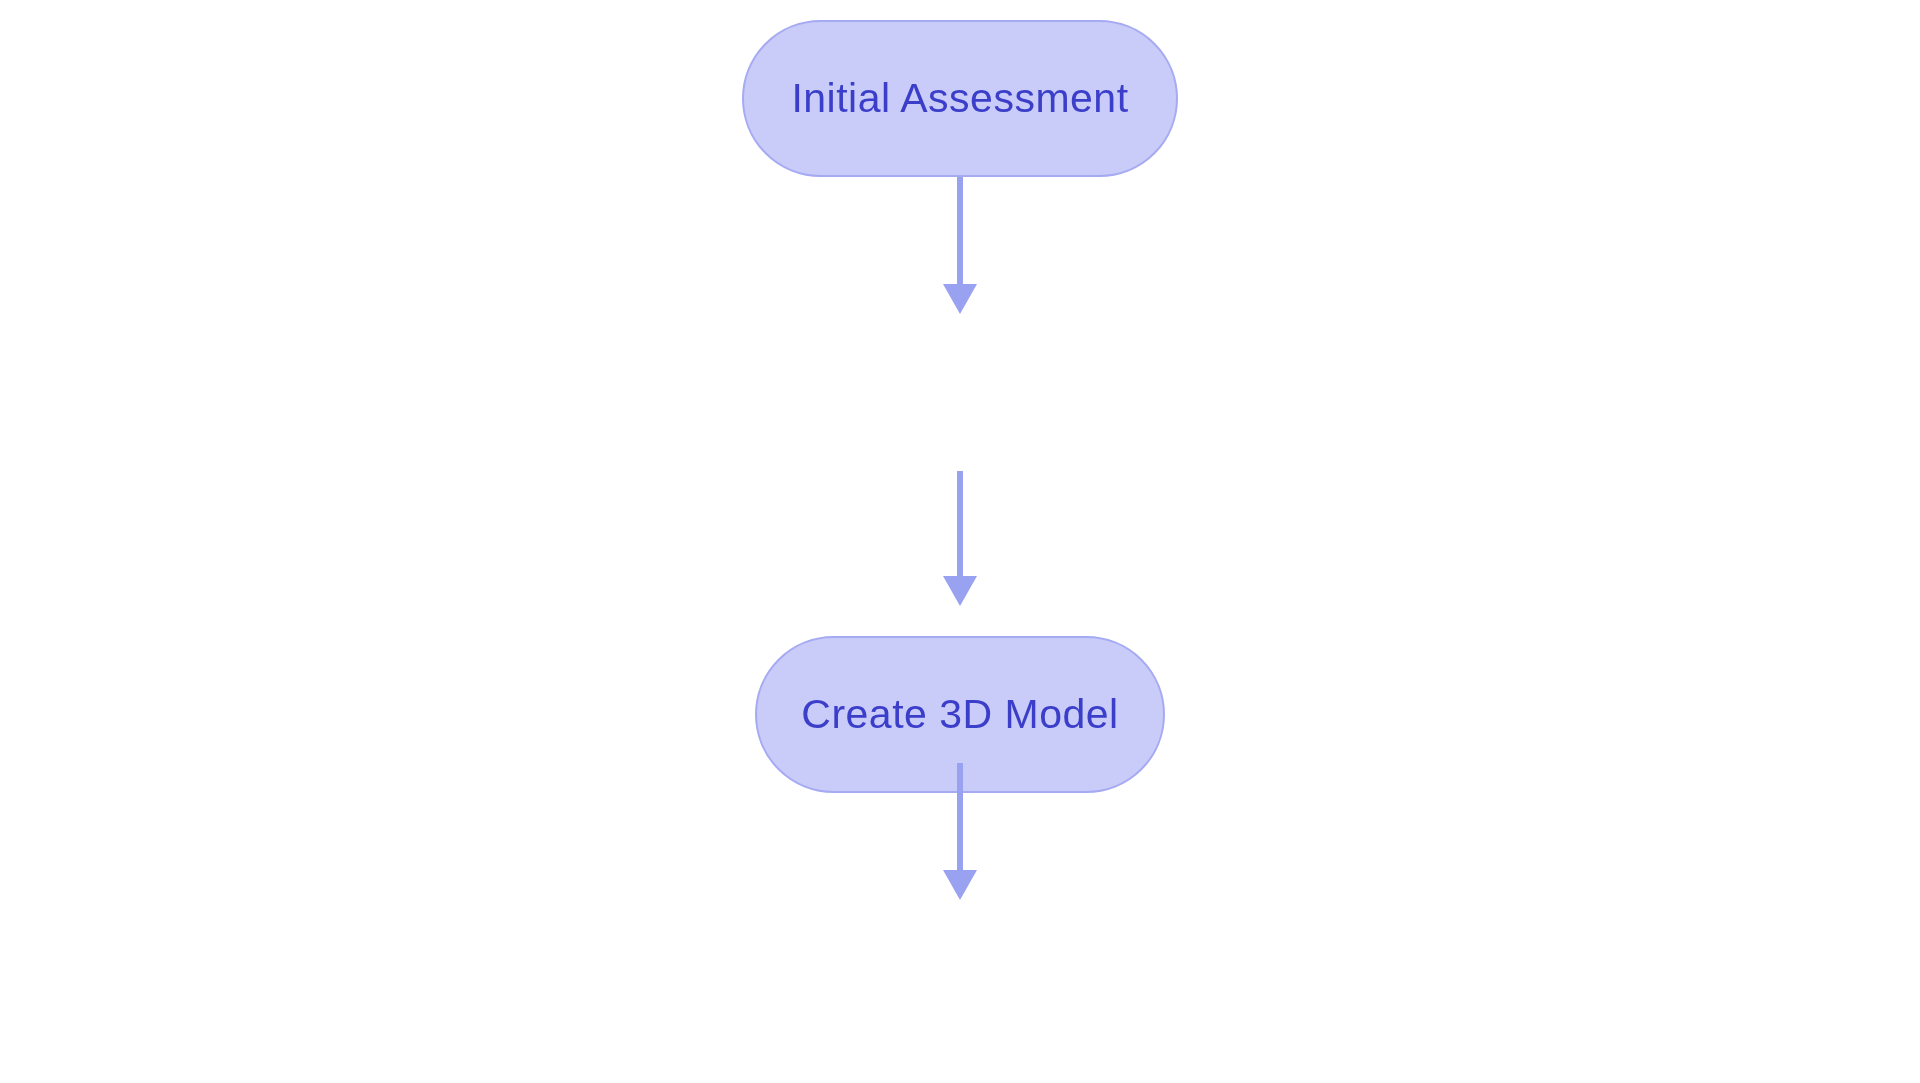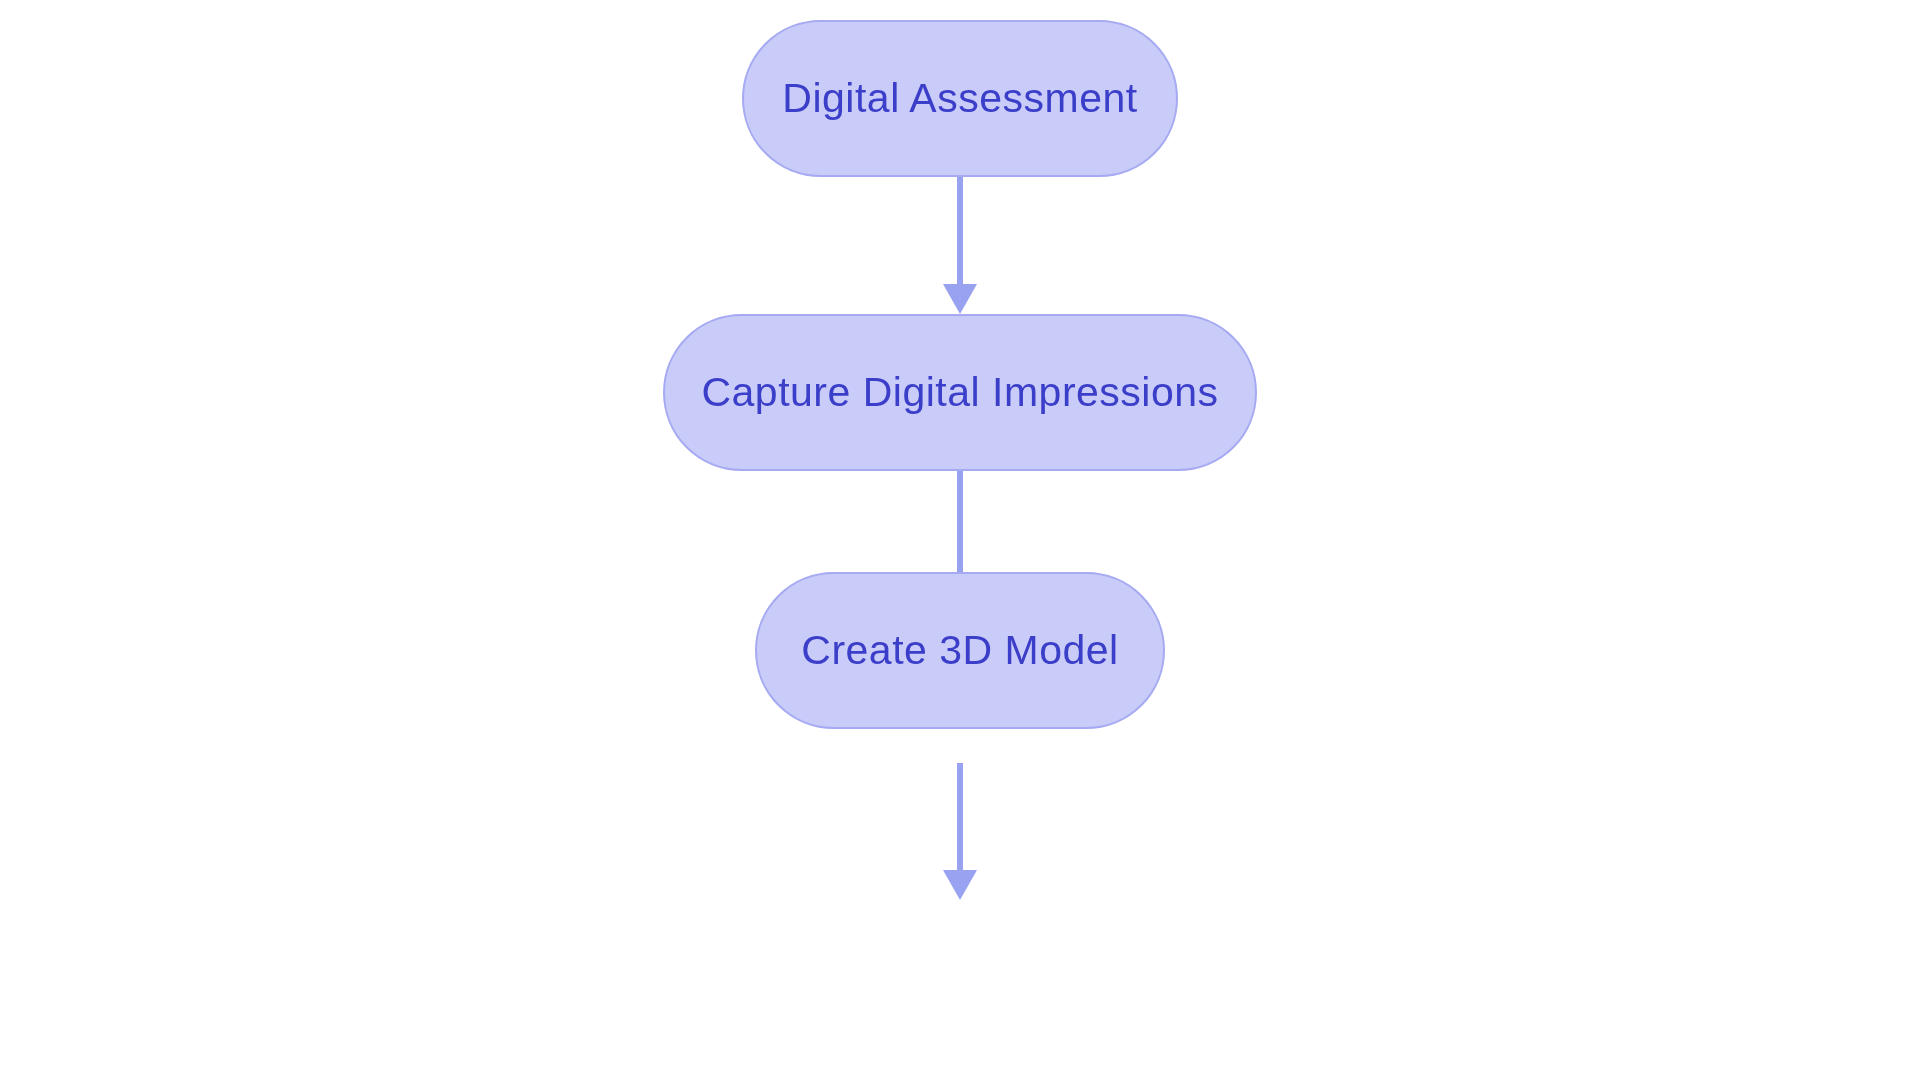--- a/index.html
+++ b/index.html
@@ -33,21 +33,21 @@
   }
   .node-label {
     color: var(--node-text);
     font-size: 41px;
     font-weight: 400;
     letter-spacing: 0.5px;
     white-space: nowrap;
   }
   .node-1 { top: 20px;  width: 436px; }
   .node-2 { top: 314px; width: 594px; }
-  .node-3 { top: 572px; width: 410px; }
+  .node-3 { top: 636px; width: 410px; }
   .node-4 { top: 900px; width: 576px; }
   .arrow {
     position: absolute;
     left: 50%;
     transform: translateX(-50%);
     display: flex;
     flex-direction: column;
     align-items: center;
   }
   .arrow-1 { top: 177px; height: 137px; }
@@ -65,31 +65,28 @@
     border-right: 17px solid transparent;
     border-top: 30px solid var(--arrow);
   }
 </style>
 </head>
 <body>
 
 <div class="canvas">
 
   <div class="node node-1">
-    <span class="node-label">Digital Assessment</span>
+    <span class="node-label">Initial Assessment</span>
   </div>
 
   <div class="arrow arrow-1">
     <div class="arrow-line"></div>
     <div class="arrow-head"></div>
   </div>
 
-  <div class="node node-2">
-    <span class="node-label">Capture Digital Impressions</span>
-  </div>
 
   <div class="arrow arrow-2">
     <div class="arrow-line"></div>
     <div class="arrow-head"></div>
   </div>
 
   <div class="node node-3">
     <span class="node-label">Create 3D Model</span>
   </div>
 

